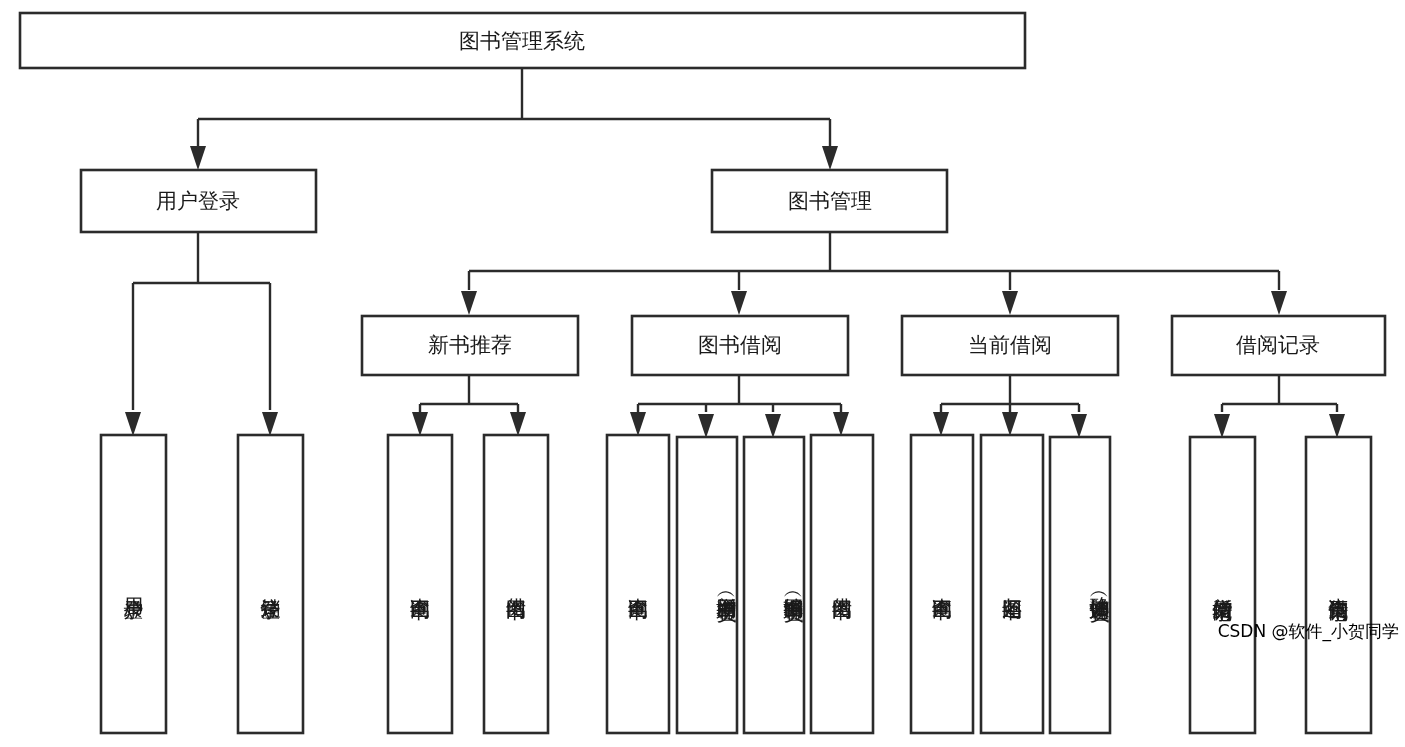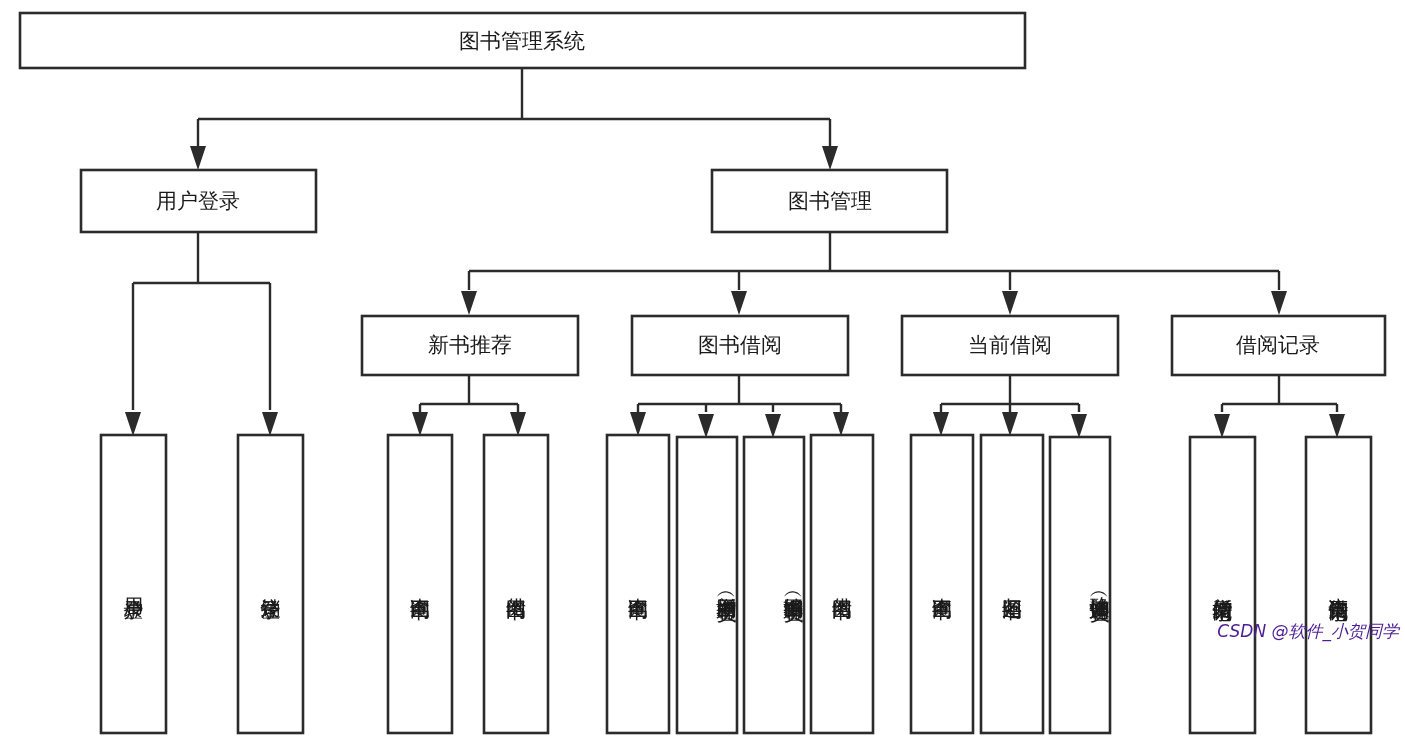--- a/index.html
+++ b/index.html
@@ -26,24 +26,23 @@
     letter-spacing:1px;
     display:flex;align-items:center;justify-content:center;
     text-align:center;
     box-sizing:border-box;
     font-family:"DejaVu Sans","Liberation Sans",sans-serif;
     pointer-events:none;
     white-space:normal;
   }
   .watermark{
     position:absolute;right:6px;bottom:4px;
-    font-size:17px;color:#4c1d95;
+    font-size:17px;color:#000000;
     font-family:"DejaVu Sans","Liberation Sans",sans-serif;
     white-space:nowrap;
-    font-style:italic;
   }
 </style>
 </head>
 <body>
 
 <div id="stage">
 
   <svg id="diagram" viewBox="0 0 1405 747">
     <defs>
       <g id="ah">

